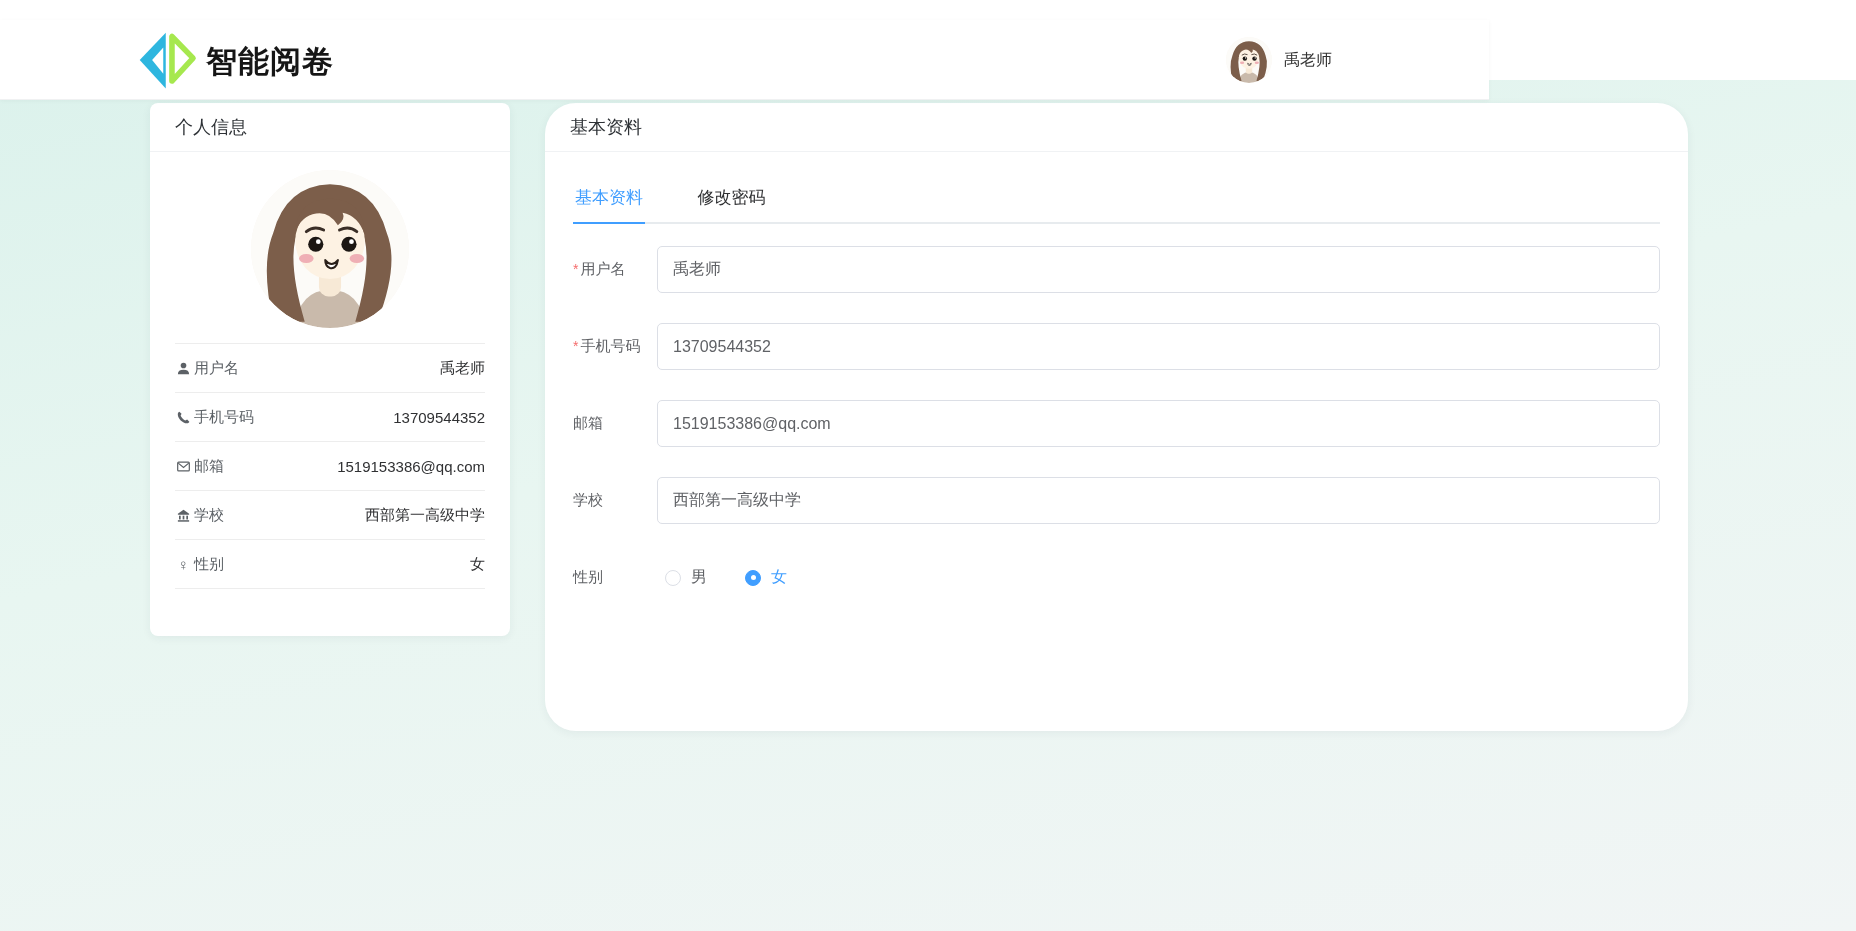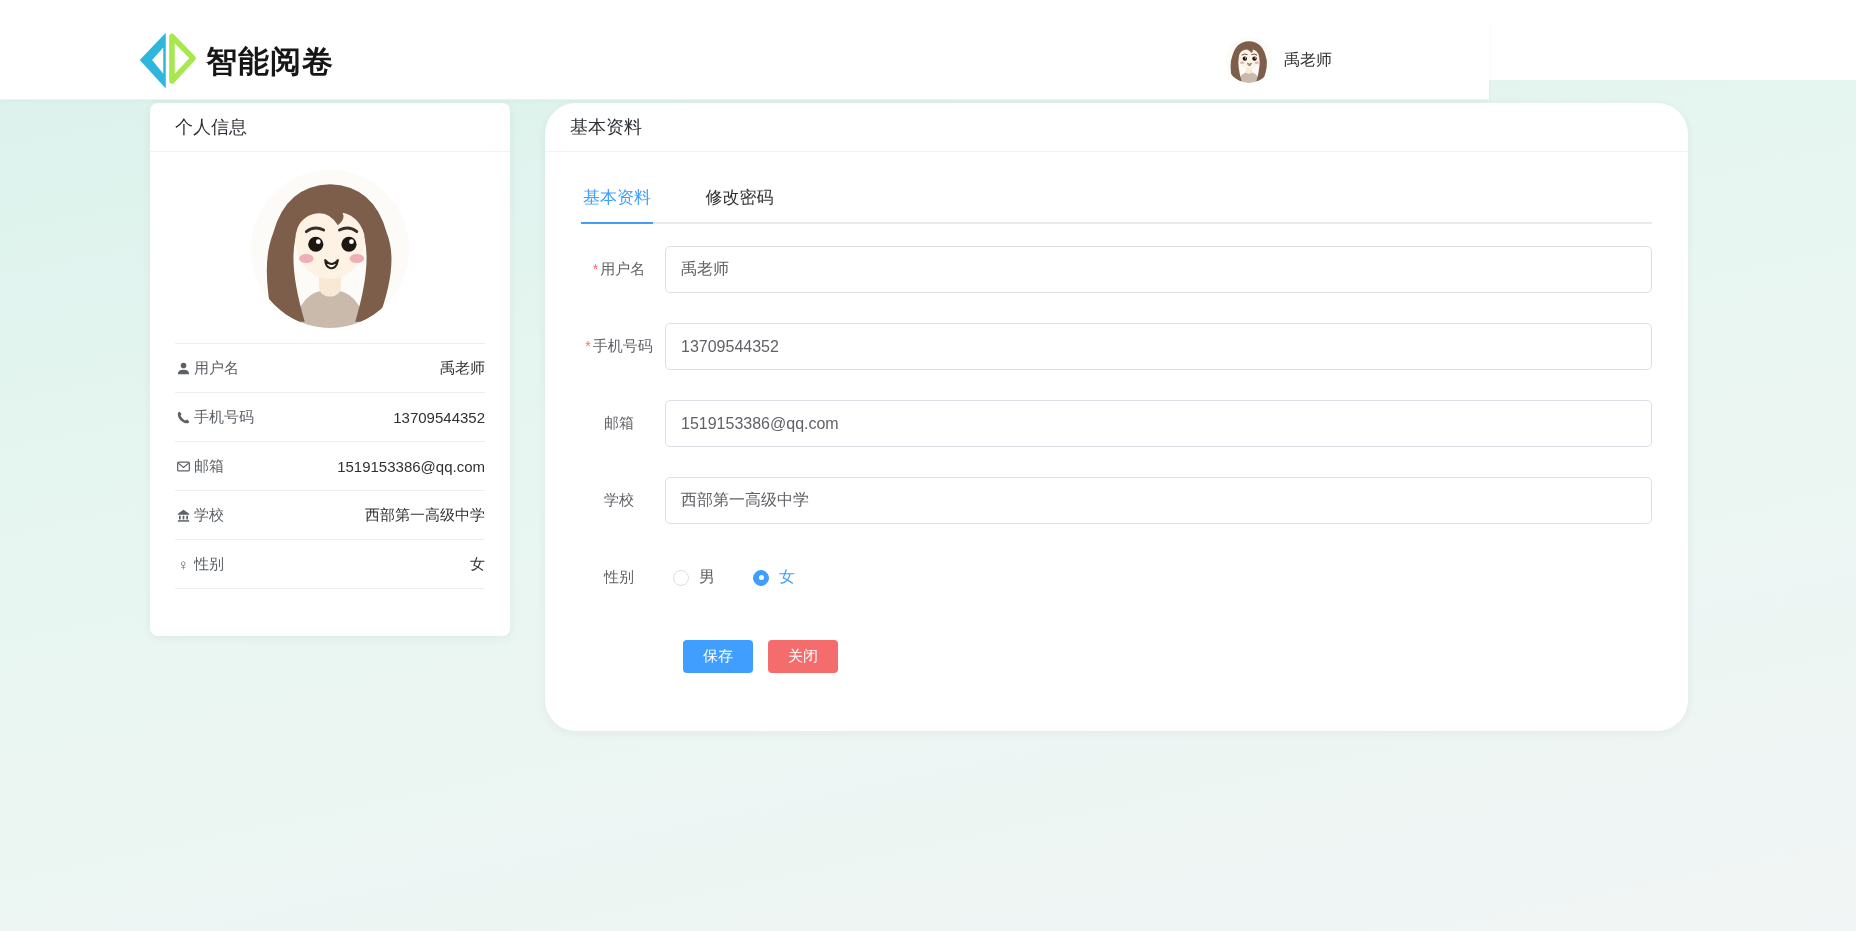--- a/index.html
+++ b/index.html
@@ -44,28 +44,28 @@
   .profile-card { left:150px; top:23px; width:360px; height:533px; }
   .profile-avatar { width:158px; height:158px; margin:18px auto 0; border-radius:50%; overflow:hidden; background:#fbf8f4; }
   .profile-list { margin:15px 25px 0; border-top:1px solid #ededed; list-style:none; }
   .profile-row { height:49px; display:flex; align-items:center; border-bottom:1px solid #ededed; font-size:15px; }
   .row-label { display:flex; align-items:center; gap:3px; color:#5c6166; }
   .row-icon { width:16px; height:16px; flex:none; display:inline-flex; align-items:center; justify-content:center; color:#5c6166; font-size:15px; line-height:1; }
   .row-value { margin-left:auto; color:#303133; }
 
   
   .detail-card { left:545px; top:23px; width:1143px; height:628px;border-radius:31px; }
-  .detail-body { padding:0 36px; }
+  .detail-body { padding:0 28px; }
   .tabs { margin-top:24px; border-bottom:2px solid #e7ebee; }
   .tab { display:inline-block; font-size:17px; color:#303133; padding:10px 2px 13px; margin-right:46px; cursor:pointer; margin-bottom:-2px; }
   .tab.active { color:#409eff; border-bottom:2px solid #409eff; }
 
   .form { margin-top:22px; }
   .form-row { display:flex; align-items:center; margin-bottom:30px; }
-  .form-label { width:76px; flex:none; text-align:center; font-size:15px; color:#606266; margin-right:8px; white-space:nowrap; }
+  .form-label { width:76px; flex:none; text-align:left; font-size:15px; color:#606266; margin-right:8px; white-space:nowrap; }
   .required-star { color:#f56c6c; margin-right:2px; font-size:14px; }
   .form-input {
     flex:1; height:47px; border:1px solid #dcdfe6; border-radius:5px;
     padding:0 15px; font-size:16px; color:#606266; outline:none; background:#fff;
     font-family:"Liberation Sans","DejaVu Sans",sans-serif;
   }
 
   .gender-row { display:flex; align-items:center; margin-top:43px; }
   .radio-group { display:flex; align-items:center; margin-left:8px; cursor:pointer; }
   .radio-group + .radio-group { margin-left:38px; }
@@ -240,22 +240,18 @@
           <span class="radio-group">
             <span class="radio"></span>
             <span class="radio-label">男</span>
           </span>
           <span class="radio-group checked">
             <span class="radio checked"></span>
             <span class="radio-label">女</span>
           </span>
         </div>
 
-        <div class="actions">
-          <button type="button" class="btn btn-save">保存</button>
-          <button type="button" class="btn btn-close">关闭</button>
-        </div>
 
       </form>
     </div>
   </section>
 
 </div>
 
 </body></html>

